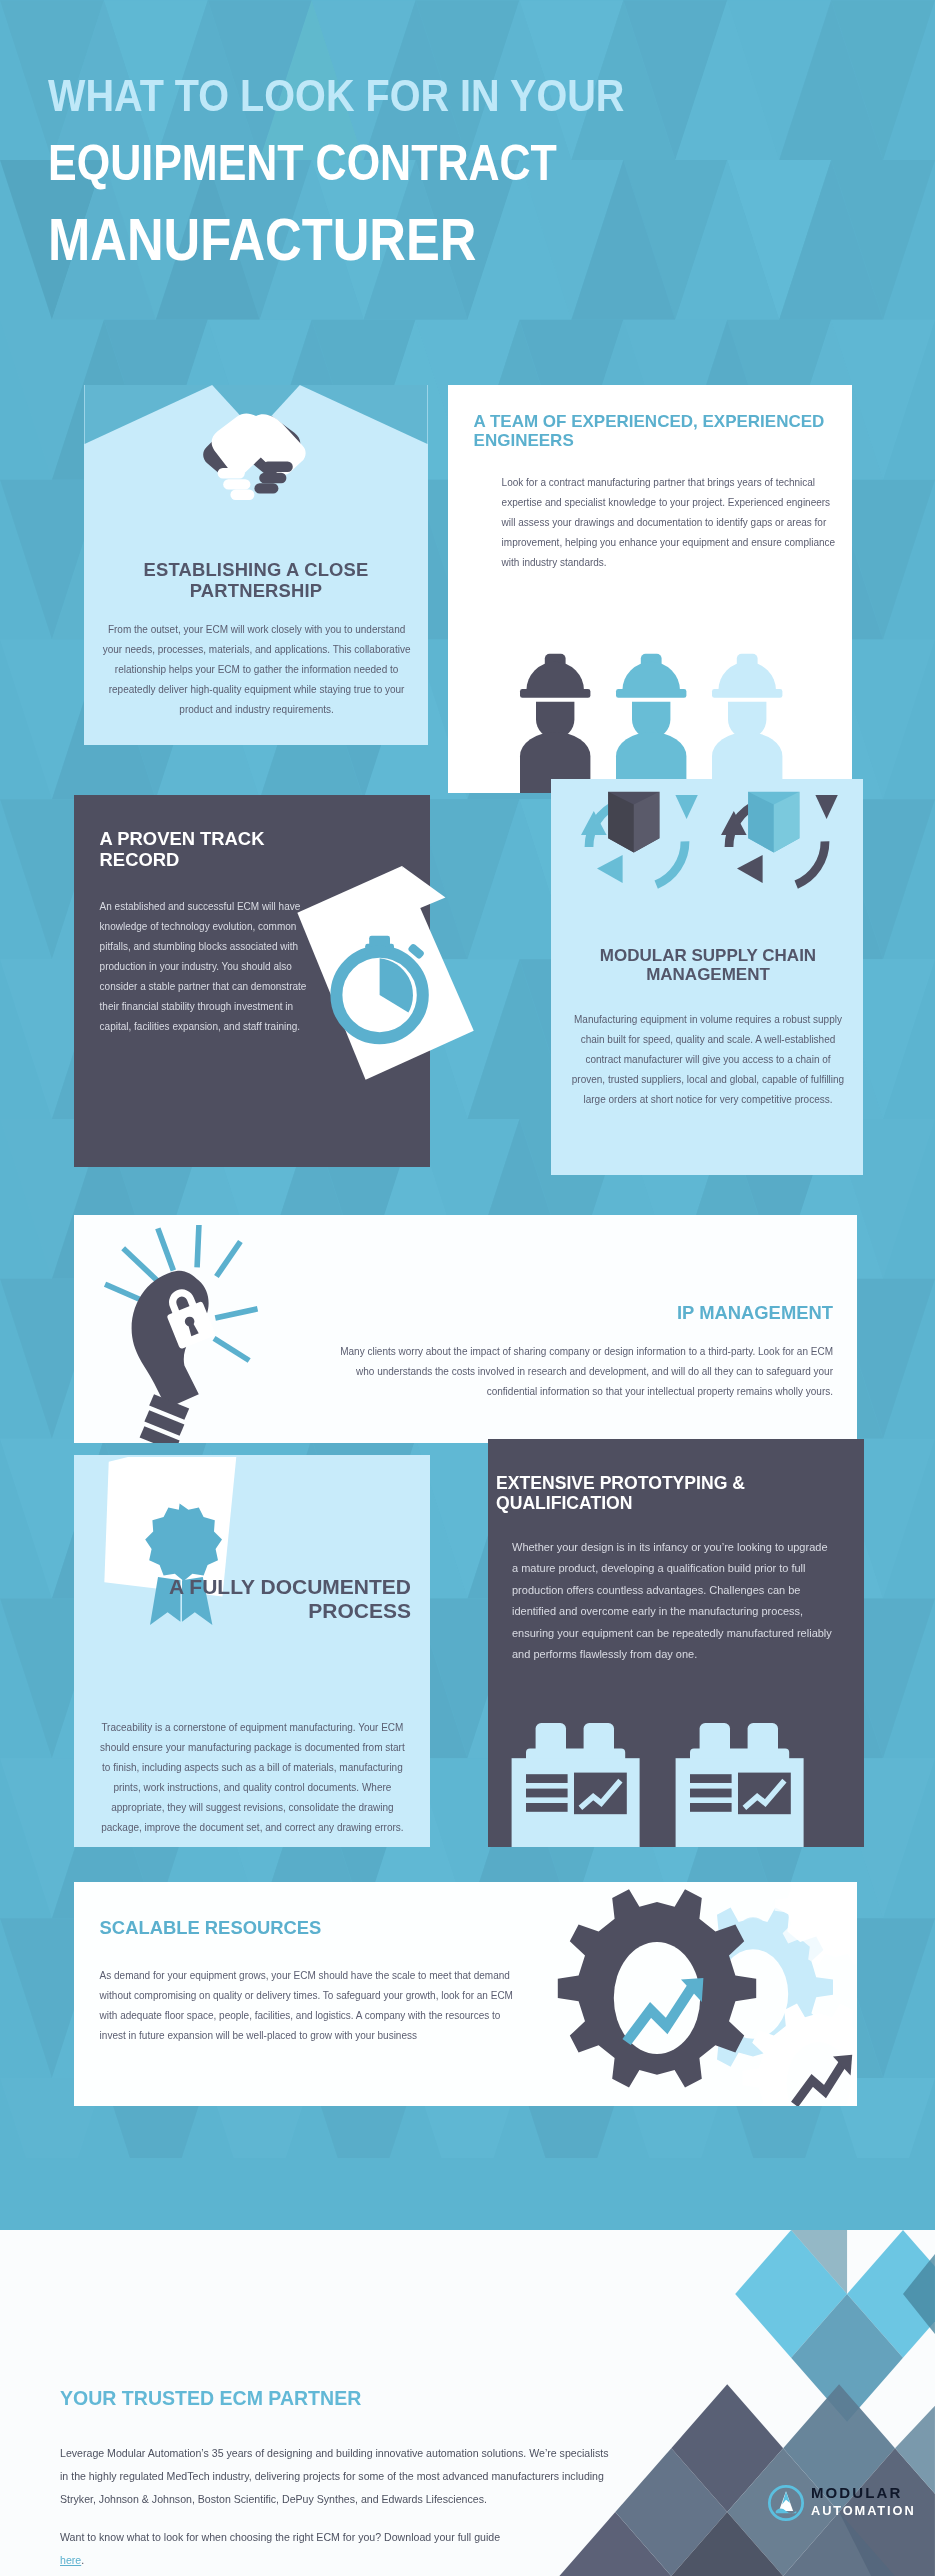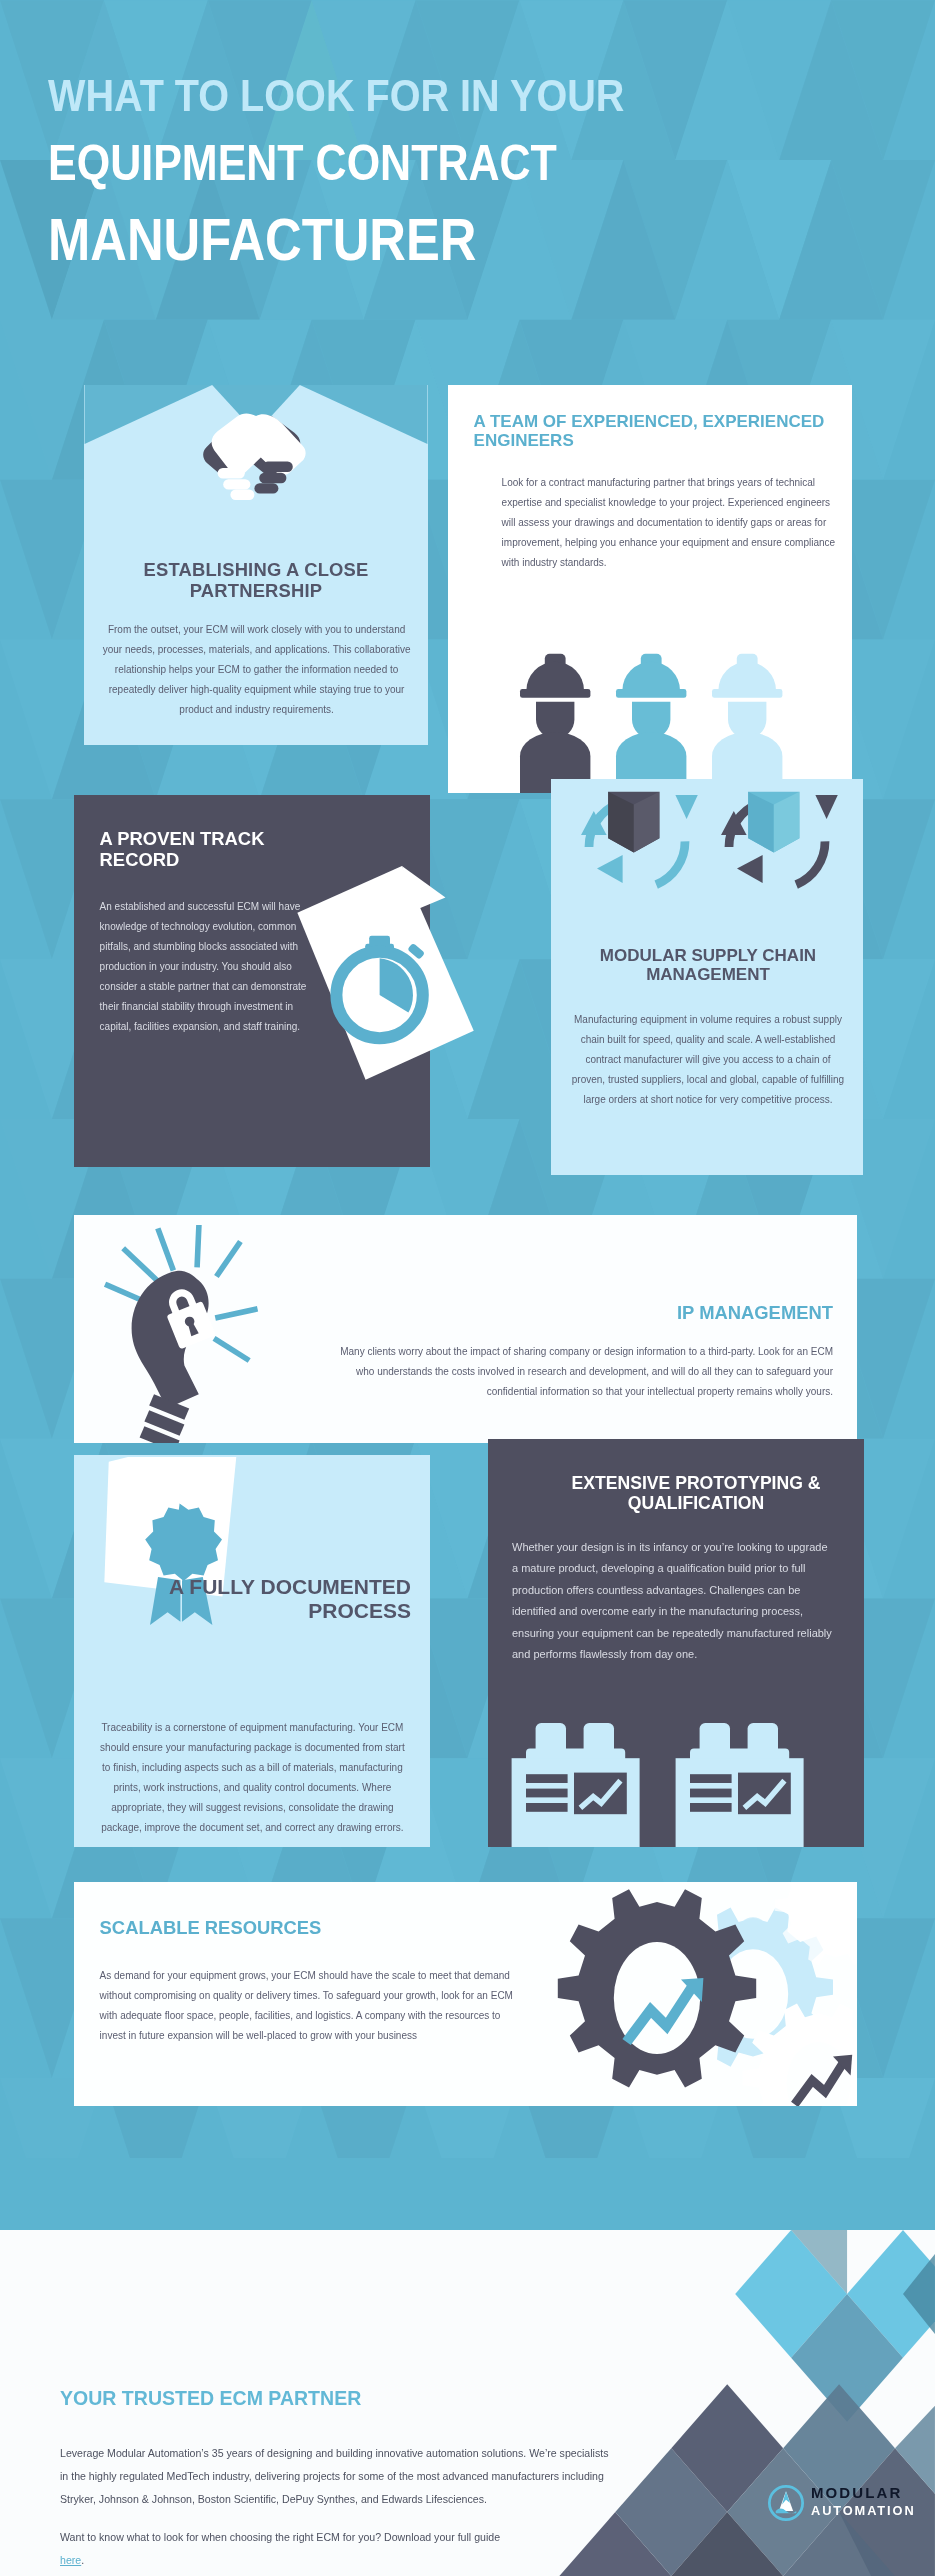--- a/index.html
+++ b/index.html
@@ -94,21 +94,21 @@
 
   
   #s4-left{left:74px;top:1455px;width:356px;height:392px;}
   #s4-left .ttl{font-size:21px;}
   #s4-left .hdr{position:absolute;right:19px;top:120px;width:264px;}
   #s4-left .bd{position:absolute;left:22.4px;top:224px;width:312px;text-align:center;}
   .cert{position:absolute;left:12px;top:1.6px;width:188px;height:224px;}
 
   #s4-right{left:488px;top:1439px;width:376px;height:408px;}
   #s4-right .ttl{font-size:17.6px;}
-  #s4-right .hdr{position:absolute;left:40px;top:35px;width:336px;text-align:center;}
+  #s4-right .hdr{position:absolute;left:8px;top:35px;width:336px;}
   #s4-right .bd{position:absolute;left:24px;top:98px;width:320px;font-size:11px;line-height:1.95;}
   .machines{position:absolute;left:22.4px;top:284px;width:320px;height:124px;}
 
   
   #s5{left:74px;top:1882px;width:783px;height:224px;background:#fdffff;}
   #s5 .ttl{font-size:18.4px;}
   #s5 .hdr{position:absolute;left:25.6px;top:36px;width:448px;}
   #s5 .bd{position:absolute;left:25.6px;top:84px;width:416px;}
   .gears{position:absolute;right:0;top:0;width:344px;height:224px;overflow:hidden;}
 

